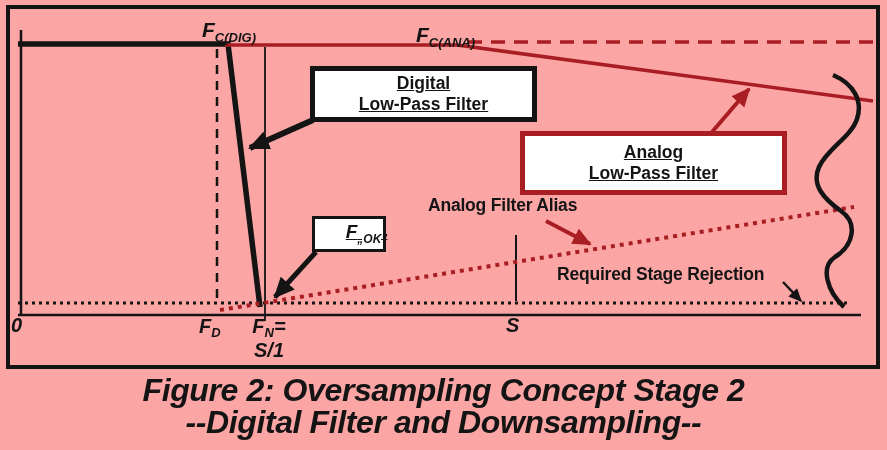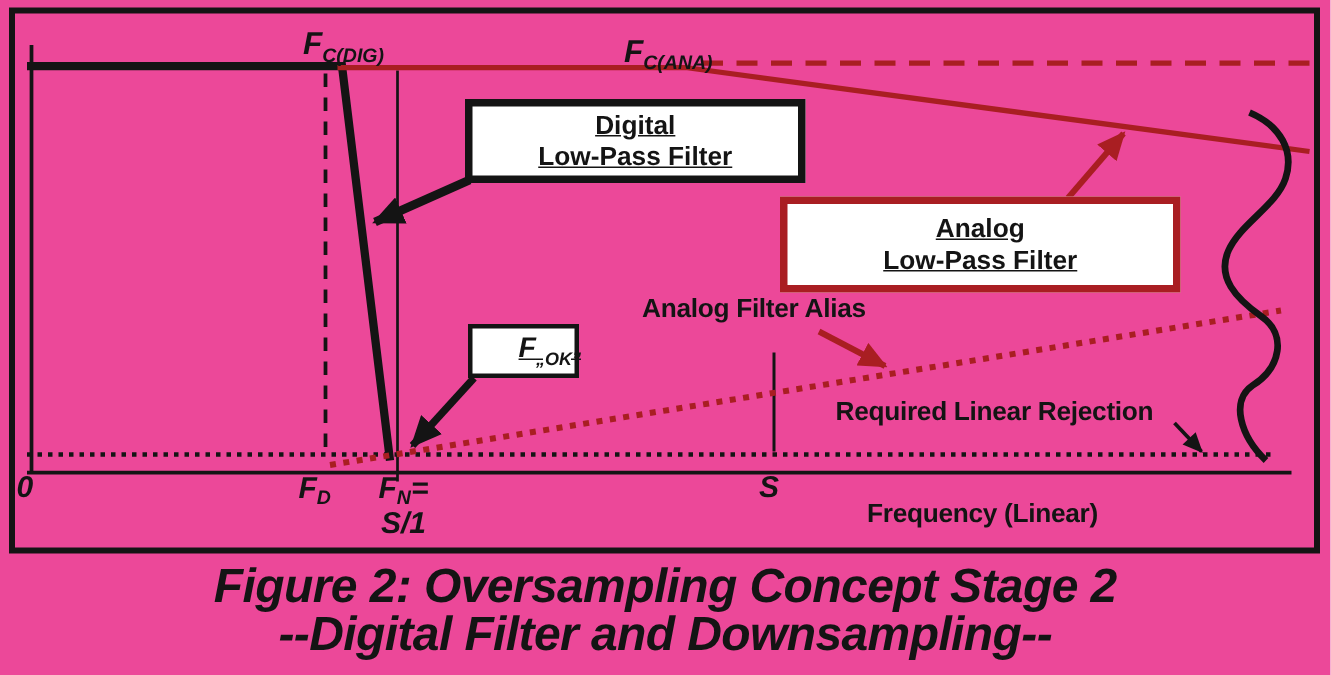--- a/index.html
+++ b/index.html
@@ -1,17 +1,17 @@
 <!DOCTYPE html>
 <html><head>
 <meta charset="utf-8">
 <style>
   html,body{margin:0;padding:0;background:#ffffff;}
   .stage{
-    position:relative;width:887px;height:450px;background:#ec4899;
+    position:relative;width:887px;height:450px;background:#fca5a5;
     font-family:"Liberation Sans",sans-serif;color:#141414;overflow:hidden;
   }
   .abs{position:absolute;}
   .frame{left:6px;top:5px;width:866px;height:356px;border:4px solid #141414;background:transparent;}
   svg.overlay{position:absolute;left:0;top:0;}
 
   
   .flabel{font-style:italic;font-weight:bold;font-size:21px;white-space:nowrap;line-height:1;}
   .fsub{font-size:13px;vertical-align:-5px;letter-spacing:0;}
 
@@ -99,22 +99,21 @@
   <div class="abs lblbox analogbox" style="left:520px;top:131px;width:267px;height:64px">
     <div>Analog</div>
     <div>Low-Pass Filter</div>
   </div>
 
   <div class="abs lblbox fokbox flabel" style="left:312px;top:216px;width:74px;height:36px;font-size:19px">
     <div><span>F</span><span class="fsub" style="font-size:12px">„OK”</span></div>
   </div>
 
   <div class="abs annot" style="left:428px;top:196px">Analog Filter Alias</div>
-  <div class="abs annot" style="left:557px;top:265px">Required Linear Rejection</div>
-  <div class="abs annot" style="left:578px;top:333px">Frequency (Linear)</div>
+  <div class="abs annot" style="left:557px;top:265px">Required Stage Rejection</div>
 
   <div class="abs tick" style="left:11px;top:315px">0</div>
   <div class="abs tick" style="left:199px;top:316px">
     <span>F</span><span class="fsub">D</span>
   </div>
   <div class="abs tick center" style="left:248px;top:316px;width:42px">
     <div><span>F</span><span class="fsub">N</span><span>=</span></div>
     <div>S/1</div>
   </div>
   <div class="abs tick" style="left:506px;top:315px">S</div>

